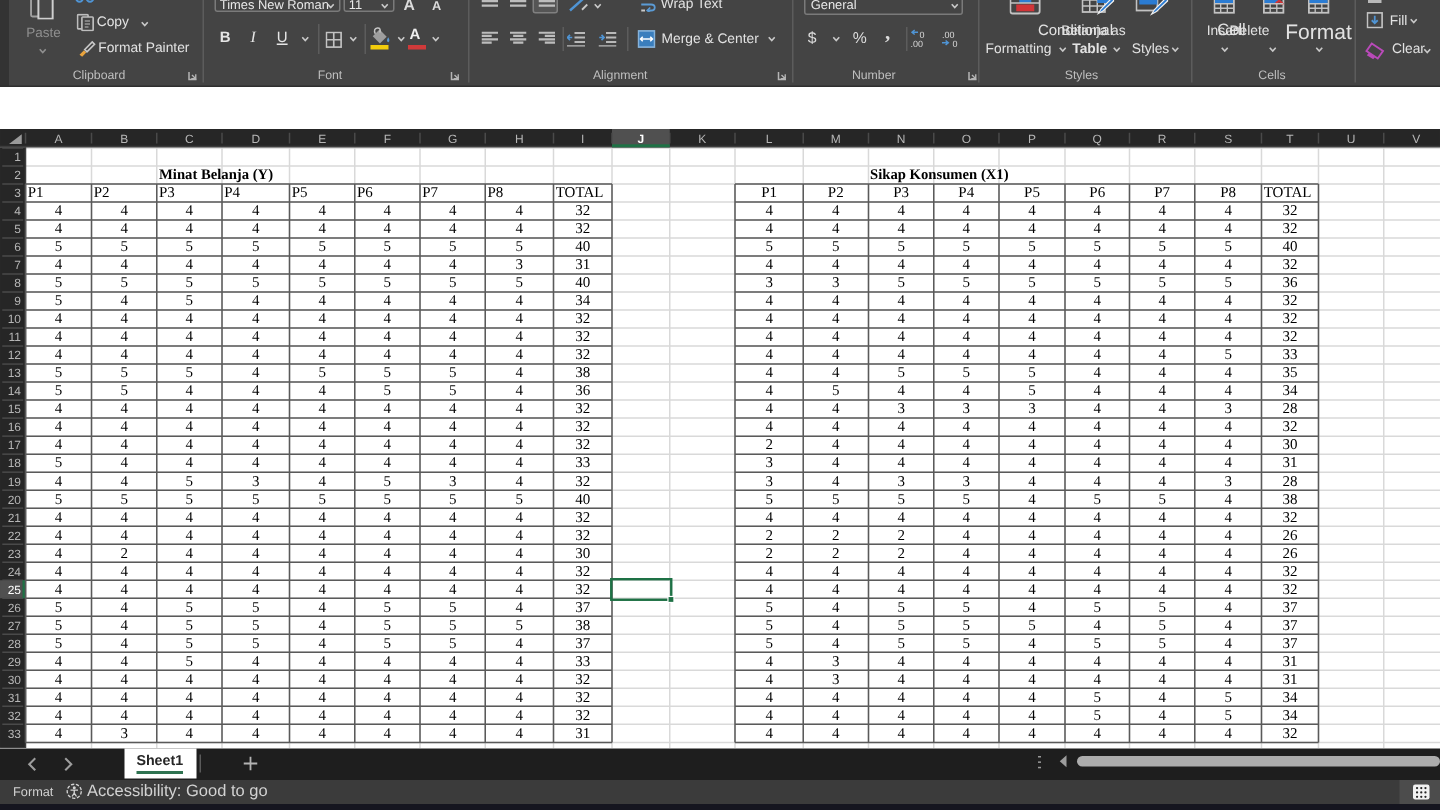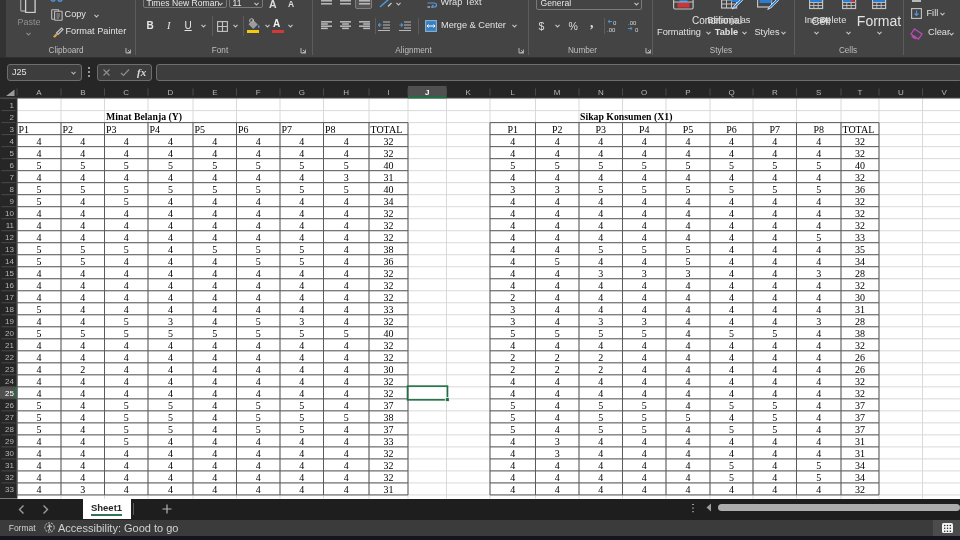--- a/index.html
+++ b/index.html
@@ -257,38 +257,20 @@
         <polyline points="0.5,0.8 2.5,3 4.5,0.8" fill="none" stroke="#c8c8c8" stroke-width="1.1"></polyline>
       </svg>
       <svg style="position:absolute;left:909.5px;top:27.5px" width="13" height="12" viewBox="0 0 13 12">
         <path d="M4.5 1 L12 6 L8.5 11 L1 6 Z" fill="none" stroke="#b94ab9" stroke-width="1.3"></path>
         <path d="M2.7 7.2 L6.8 9.9 L5.5 11.5 L1.2 8.8 Z" fill="#b94ab9"></path>
       </svg>
       <div style="position:absolute;left:928.0px;top:33.3px;transform:translateY(-50%);font-family:'Liberation Sans';font-size:9.2px;color:#e2e2e2;font-weight:normal;white-space:nowrap;line-height:1">Clear</div>
       <svg style="position:absolute;left:949.0px;top:31.5px" width="5.0" height="4" viewBox="0 0 5.0 4">
         <polyline points="0.5,0.8 2.5,3 4.5,0.8" fill="none" stroke="#c8c8c8" stroke-width="1.1"></polyline>
       </svg>
-    </div>
-<div style="position:absolute;left:0;top:58px;width:960px;height:28px;background:#262626">
-      <div style="position:absolute;left:6.5px;top:6px;width:75px;height:16.5px;background:#3d3d3d;border:1px solid #6e6e6e;border-radius:3px"></div>
-      <div style="position:absolute;left:12.0px;top:14.5px;transform:translateY(-50%);font-family:'Liberation Sans';font-size:9px;color:#e2e2e2;font-weight:normal;white-space:nowrap;line-height:1"></div>
-      <div style="position:absolute;left:12px;top:14.3px;transform:translateY(-50%);font-family:'Liberation Sans';font-size:9px;color:#e4e4e4;line-height:1">J25</div>
-      <svg style="position:absolute;left:70.5px;top:12.5px" width="5.0" height="4" viewBox="0 0 5.0 4">
-        <polyline points="0.5,0.8 2.5,3 4.5,0.8" fill="none" stroke="#b9b9b9" stroke-width="1.1"></polyline>
-      </svg>
-      <div style="position:absolute;left:88px;top:9px;width:2px;height:2px;background:#9a9a9a;box-shadow:0 4px 0 #9a9a9a,0 8px 0 #9a9a9a"></div>
-      <div style="position:absolute;left:97px;top:6px;width:55px;height:16.5px;background:#3d3d3d;border:1px solid #6e6e6e;border-radius:3px"></div>
-      <svg style="position:absolute;left:102px;top:10px" width="9" height="9" viewBox="0 0 9 9">
-        <path d="M1.5 1.5 L7.5 7.5 M7.5 1.5 L1.5 7.5" stroke="#8e8e8e" stroke-width="1.2"></path>
-      </svg>
-      <svg style="position:absolute;left:119.5px;top:10px" width="10" height="9" viewBox="0 0 10 9">
-        <path d="M1 5 L3.5 7.5 L9 1.5" fill="none" stroke="#8e8e8e" stroke-width="1.2"></path>
-      </svg>
-      <div style="position:absolute;left:137px;top:14.3px;transform:translateY(-50%);font-family:'Liberation Serif';font-style:italic;font-weight:bold;font-size:11px;color:#dadada;line-height:1">fx</div>
-      <div style="position:absolute;left:155.5px;top:5.5px;width:806px;height:17px;background:#3d3d3d;border:1px solid #6e6e6e;border-radius:3px"></div>
     </div>
 <svg width="960" height="412.6" viewBox="0 86.0 960 412.6" style="position:absolute;left:0;top:86.0px">
       <rect x="0" y="86.0" width="960" height="412.6" fill="#ffffff"></rect>
       <line x1="61" y1="98.2" x2="61" y2="498.6" stroke="#d9d9d9" stroke-width="1"></line>
       <line x1="104.5" y1="98.2" x2="104.5" y2="498.6" stroke="#d9d9d9" stroke-width="1"></line>
       <line x1="148" y1="98.2" x2="148" y2="498.6" stroke="#d9d9d9" stroke-width="1"></line>
       <line x1="193" y1="98.2" x2="193" y2="498.6" stroke="#d9d9d9" stroke-width="1"></line>
       <line x1="236.5" y1="98.2" x2="236.5" y2="498.6" stroke="#d9d9d9" stroke-width="1"></line>
       <line x1="280" y1="98.2" x2="280" y2="498.6" stroke="#d9d9d9" stroke-width="1"></line>
       <line x1="323.5" y1="98.2" x2="323.5" y2="498.6" stroke="#d9d9d9" stroke-width="1"></line>

